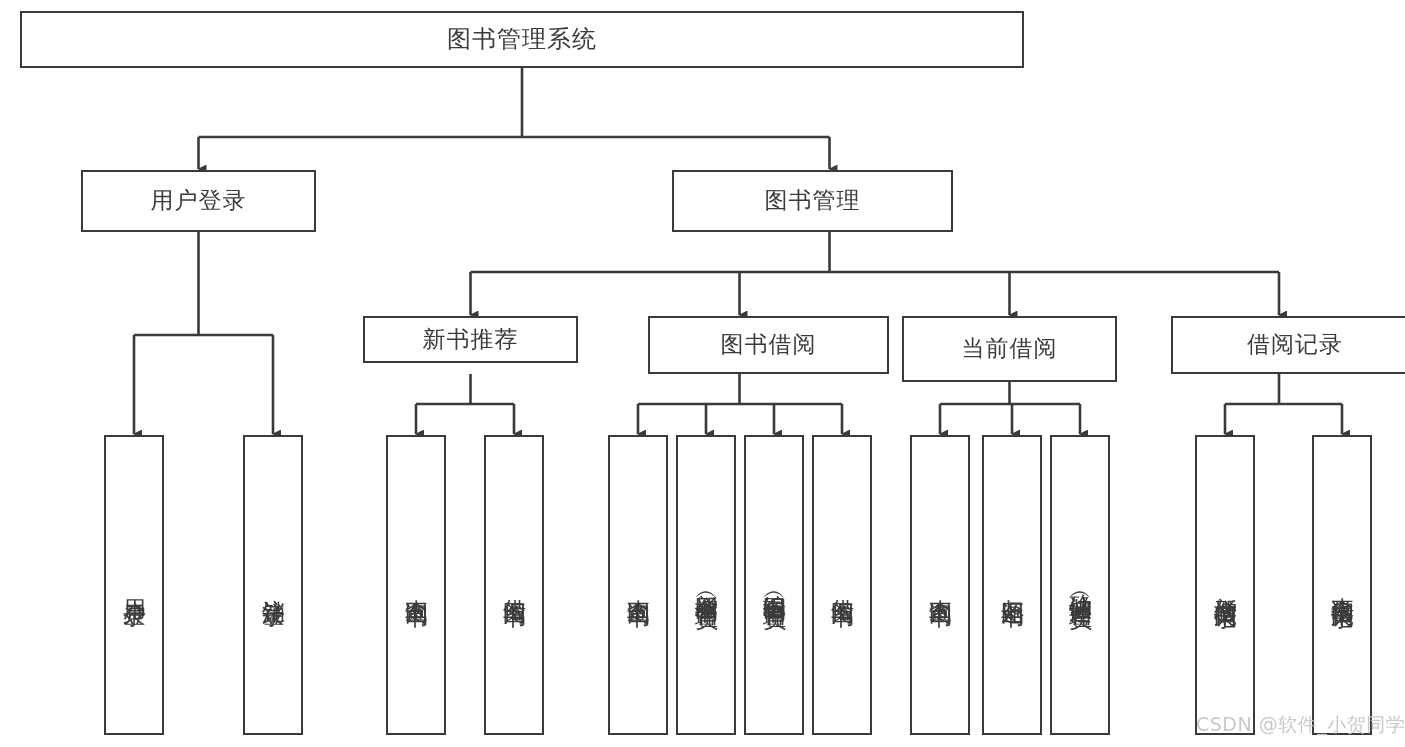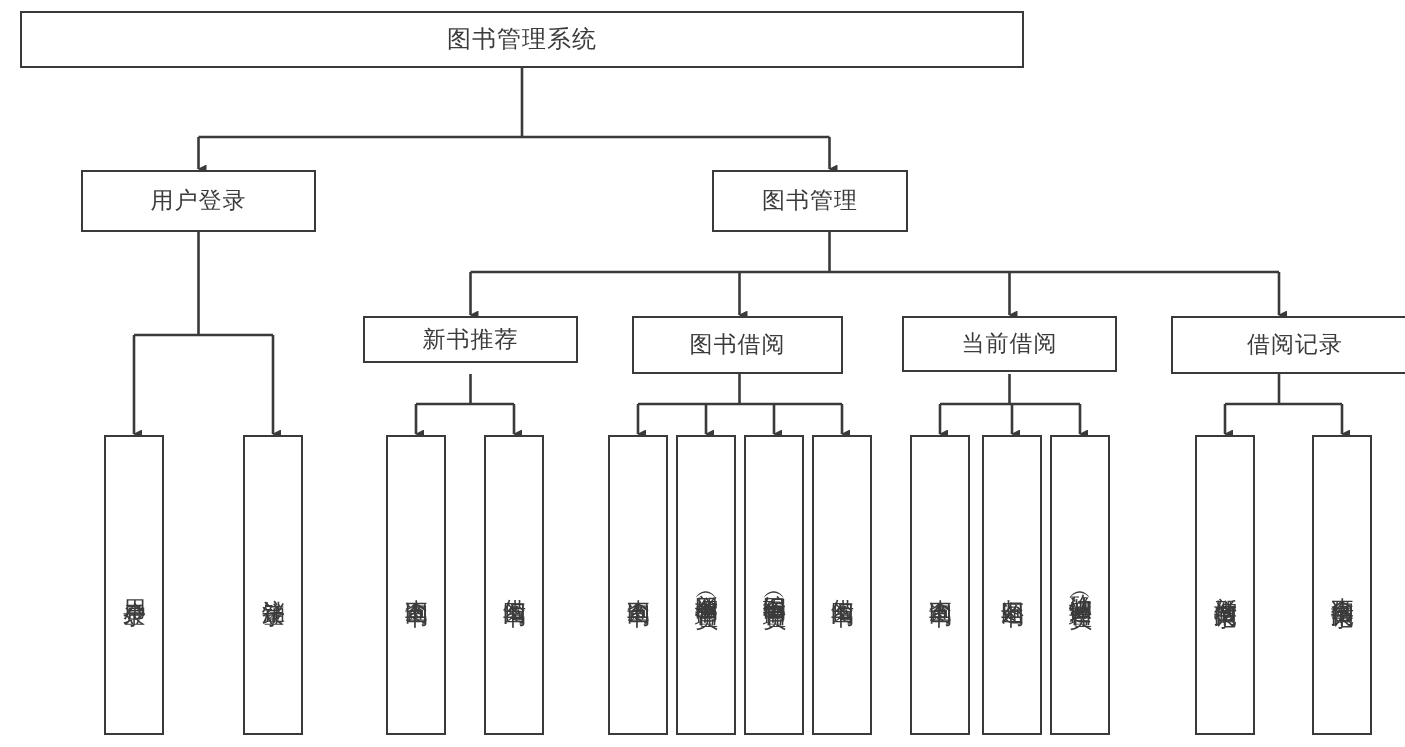--- a/index.html
+++ b/index.html
@@ -85,33 +85,34 @@
         <line x1="1279" y1="374" x2="1279" y2="404" stroke="#3a3a3a" stroke-width="2.6"></line>
         <line x1="1225" y1="404" x2="1342" y2="404" stroke="#3a3a3a" stroke-width="2.6"></line>
         <line x1="1225" y1="404" x2="1225" y2="434" stroke="#3a3a3a" stroke-width="2.6" marker-end="url(#arrowhead)"></line>
         <line x1="1342" y1="404" x2="1342" y2="434" stroke="#3a3a3a" stroke-width="2.6" marker-end="url(#arrowhead)"></line>
       </g>
   </svg>
 
   <div id="node-layer">
       <div class="node horiz root" style="left: 20px; top: 11px; width: 1004px; height: 57px;">图书管理系统</div>
       <div class="node horiz" style="left: 81px; top: 170px; width: 235px; height: 62px;">用户登录</div>
-      <div class="node horiz" style="left: 712px; top: 170px; width: 196px; height: 62px; text-align: center;">图书管理</div>
+      <div class="node horiz" style="left: 672px; top: 170px; width: 281px; height: 62px; text-align: center;">图书管理</div>
       <div class="node horiz" style="left: 363px; top: 316px; width: 215px; height: 47px;">新书推荐</div>
-      <div class="node horiz" style="left: 632px; top: 316px; width: 211px; height: 58px;">图书借阅</div>
-      <div class="node horiz" style="left: 902px; top: 316px; width: 215px; height: 56px;">当前借阅</div>
+      <div class="node horiz" style="left: 648px; top: 316px; width: 241px; height: 58px;">图书借阅</div>
+      <div class="node horiz" style="left: 902px; top: 316px; width: 215px; height: 66px;">当前借阅</div>
       <div class="node horiz" style="left: 1171px; top: 316px; width: 248px; height: 58px;">借阅记录</div>
       <div class="node vert" style="left: 104px; top: 435px; width: 60px; height: 300px;">用户登录</div>
       <div class="node vert" style="left: 243px; top: 435px; width: 60px; height: 300px;">注销登录</div>
       <div class="node vert" style="left: 386px; top: 435px; width: 60px; height: 300px;">查询图书</div>
       <div class="node vert" style="left: 484px; top: 435px; width: 60px; height: 300px;">借阅图书</div>
       <div class="node vert" style="left: 608px; top: 435px; width: 60px; height: 300px;">查询图书</div>
       <div class="node vert" style="left: 676px; top: 435px; width: 60px; height: 300px;">新增图书（管理员）</div>
       <div class="node vert" style="left: 744px; top: 435px; width: 60px; height: 300px;">编辑图书（管理员）</div>
       <div class="node vert" style="left: 812px; top: 435px; width: 60px; height: 300px;">借阅图书</div>
       <div class="node vert" style="left: 910px; top: 435px; width: 60px; height: 300px;">查询图书</div>
       <div class="node vert" style="left: 982px; top: 435px; width: 60px; height: 300px;">归还图书</div>
       <div class="node vert" style="left: 1050px; top: 435px; width: 60px; height: 300px;">确认归还（管理员）</div>
       <div class="node vert" style="left: 1195px; top: 435px; width: 60px; height: 300px;">新增借阅记录</div>
       <div class="node vert" style="left: 1312px; top: 435px; width: 60px; height: 300px;">查询借阅记录</div>
     </div>
 
+  <div class="watermark" style="left:1196px;top:712px;">CSDN @软件_小贺同学</div>
 </div>
 
 </body></html>

